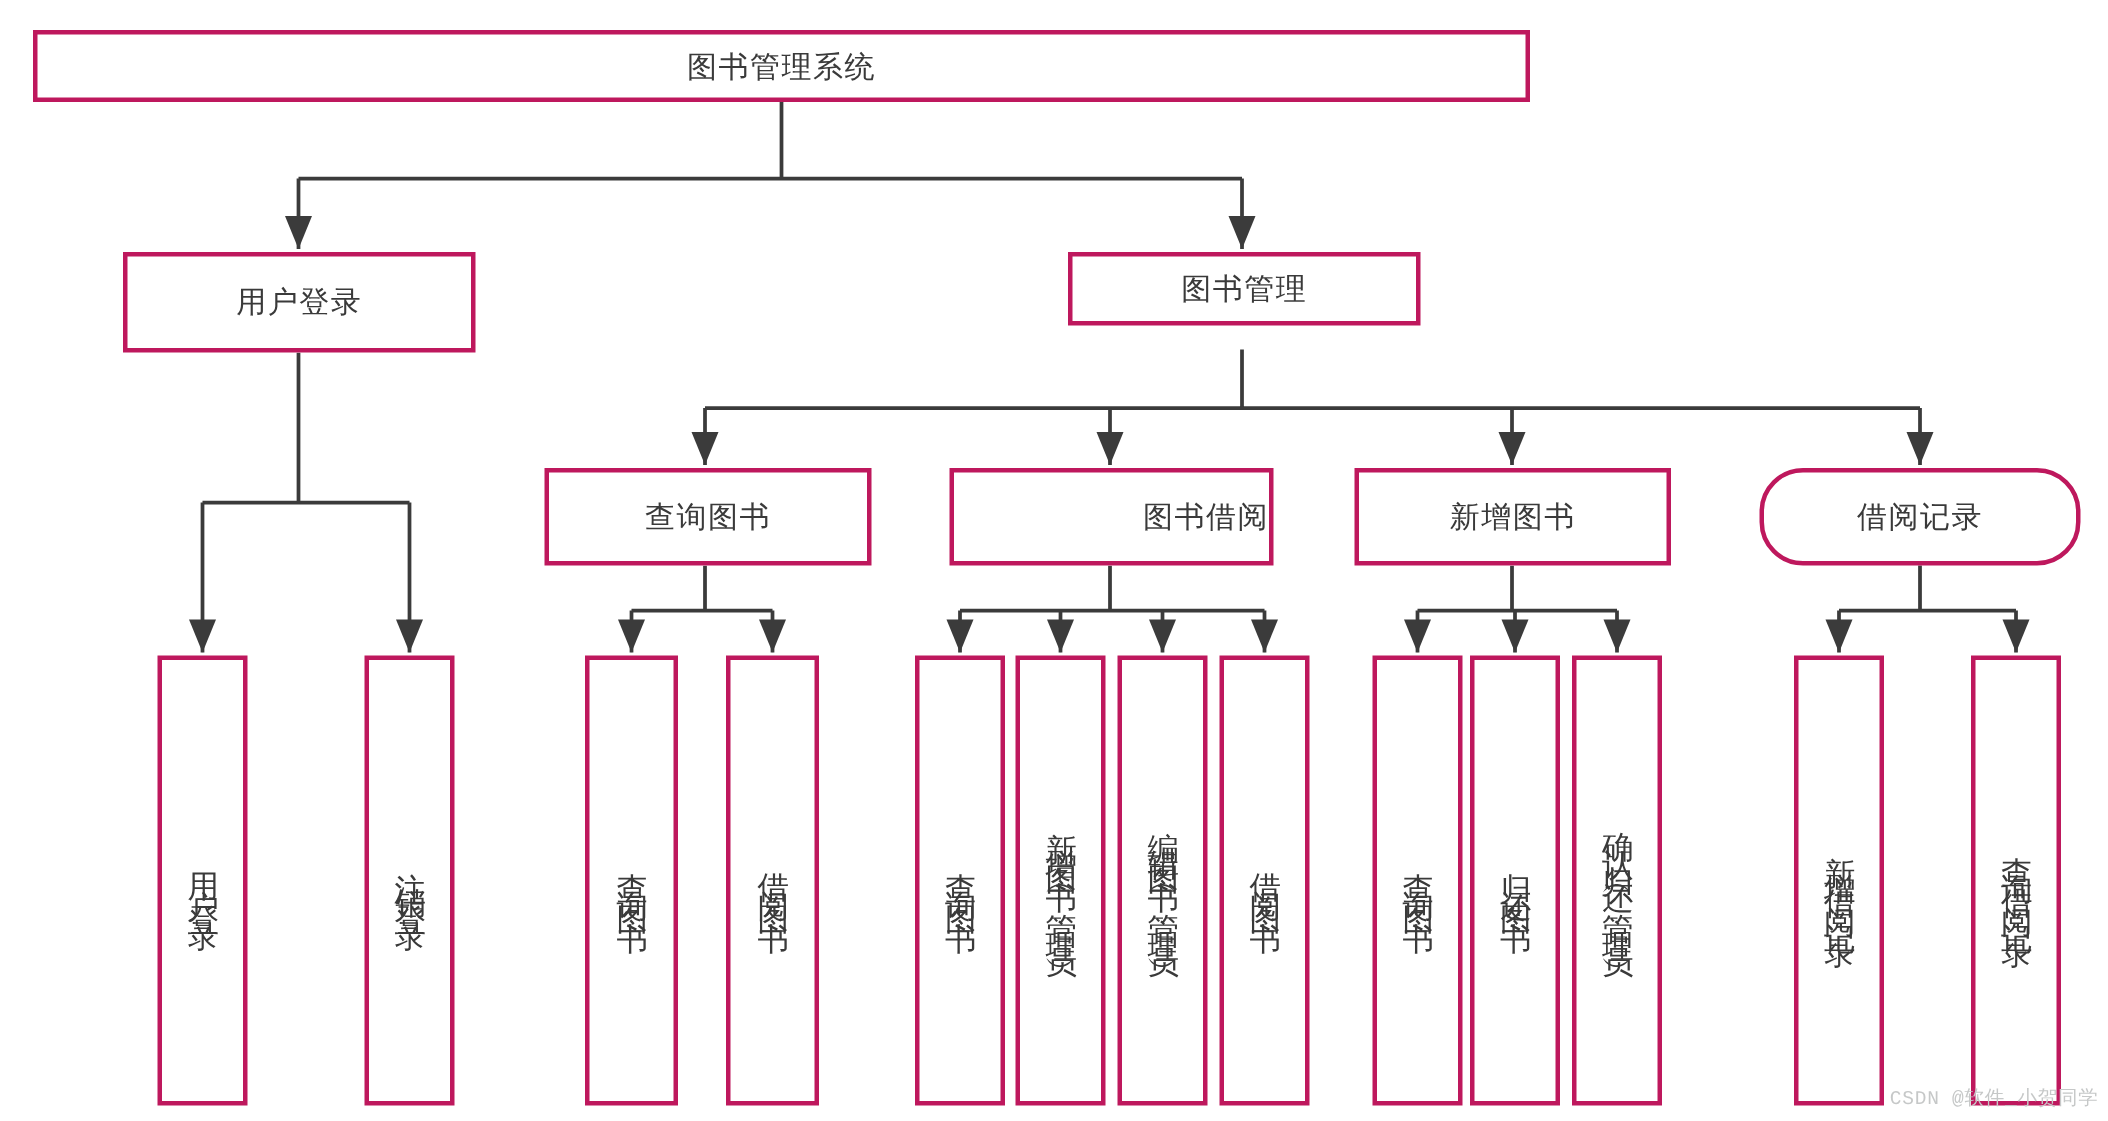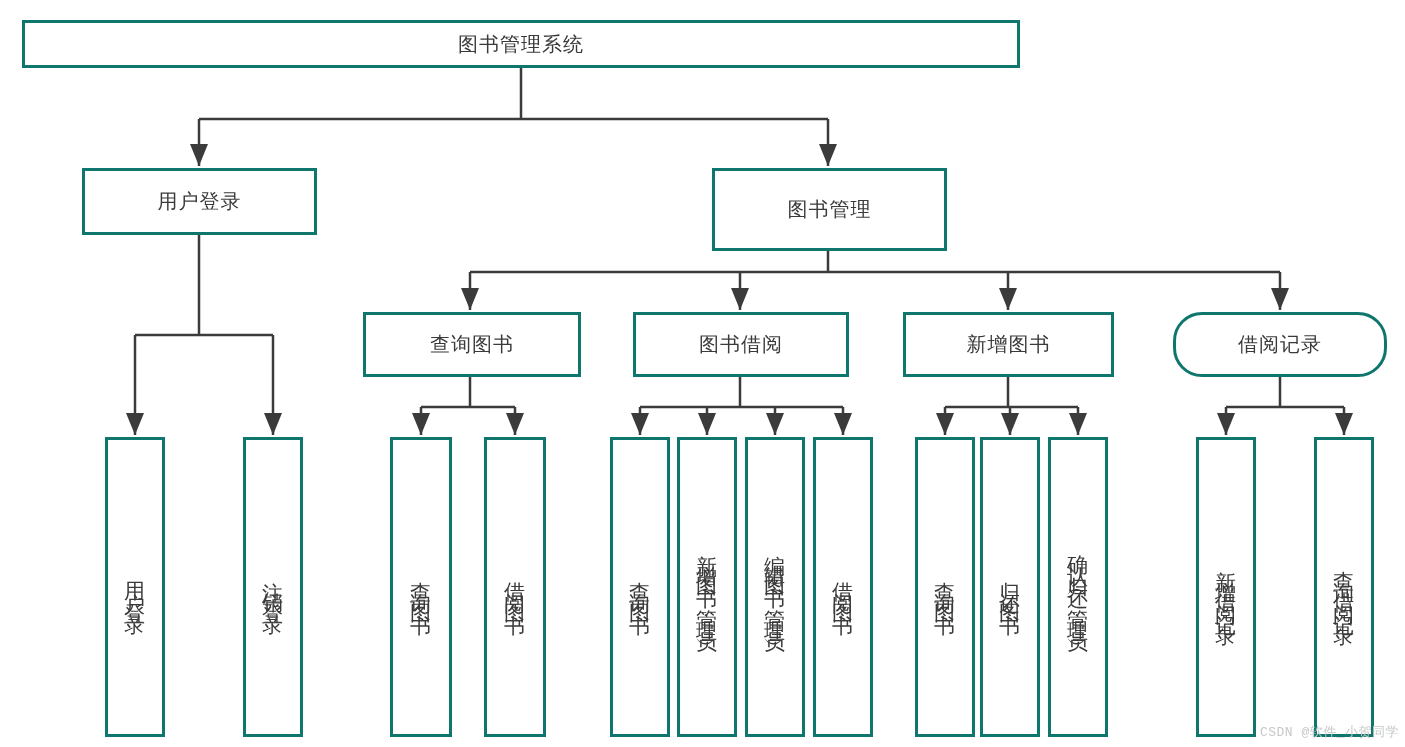--- a/index.html
+++ b/index.html
@@ -19,21 +19,21 @@
   }
   .connectors path.ln {
     fill: none;
     stroke: #3b3b3b;
     stroke-width: 2.5;
   }
   .box {
     position: absolute;
     box-sizing: border-box;
     background: #ffffff;
-    border: 3px solid #0f766e;
+    border: 3px solid #be185d;
     display: flex;
     align-items: center;
     justify-content: center;
     z-index: 2;
     color: #3a3a3a;
   }
   .box.h span {
     font-size: 20px;
     letter-spacing: 1px;
     white-space: nowrap;
@@ -108,28 +108,28 @@
     <path class="ln" d="M1344,407 V435" marker-end="url(#ah)"></path>
   </svg>
 
   <div class="box h" style="left:22px; top:20px; width:998px; height:48px;">
     <span>图书管理系统</span>
   </div>
 
   <div class="box h" style="left:82px; top:168px; width:235px; height:67px;">
     <span>用户登录</span>
   </div>
-  <div class="box h" style="left:712px; top:168px; width:235px; height:83px;">
+  <div class="box h" style="left:712px; top:168px; width:235px; height:49px;">
     <span>图书管理</span>
   </div>
 
   <div class="box h" style="left:363px; top:312px; width:218px; height:65px;">
     <span>查询图书</span>
   </div>
-  <div class="box h" style="left:633px; top:312px; width:216px; height:65px;">
+  <div class="box h" style="left:633px; top:312px; width:216px; height:65px;justify-content:flex-end;">
     <span>图书借阅</span>
   </div>
   <div class="box h" style="left:903px; top:312px; width:211px; height:65px;">
     <span>新增图书</span>
   </div>
   <div class="box h" style="left:1173px; top:312px; width:214px; height:65px;border-radius:29px;">
     <span>借阅记录</span>
   </div>
 
   <div class="box v" style="left:105px; top:437px; width:60px; height:300px;">

